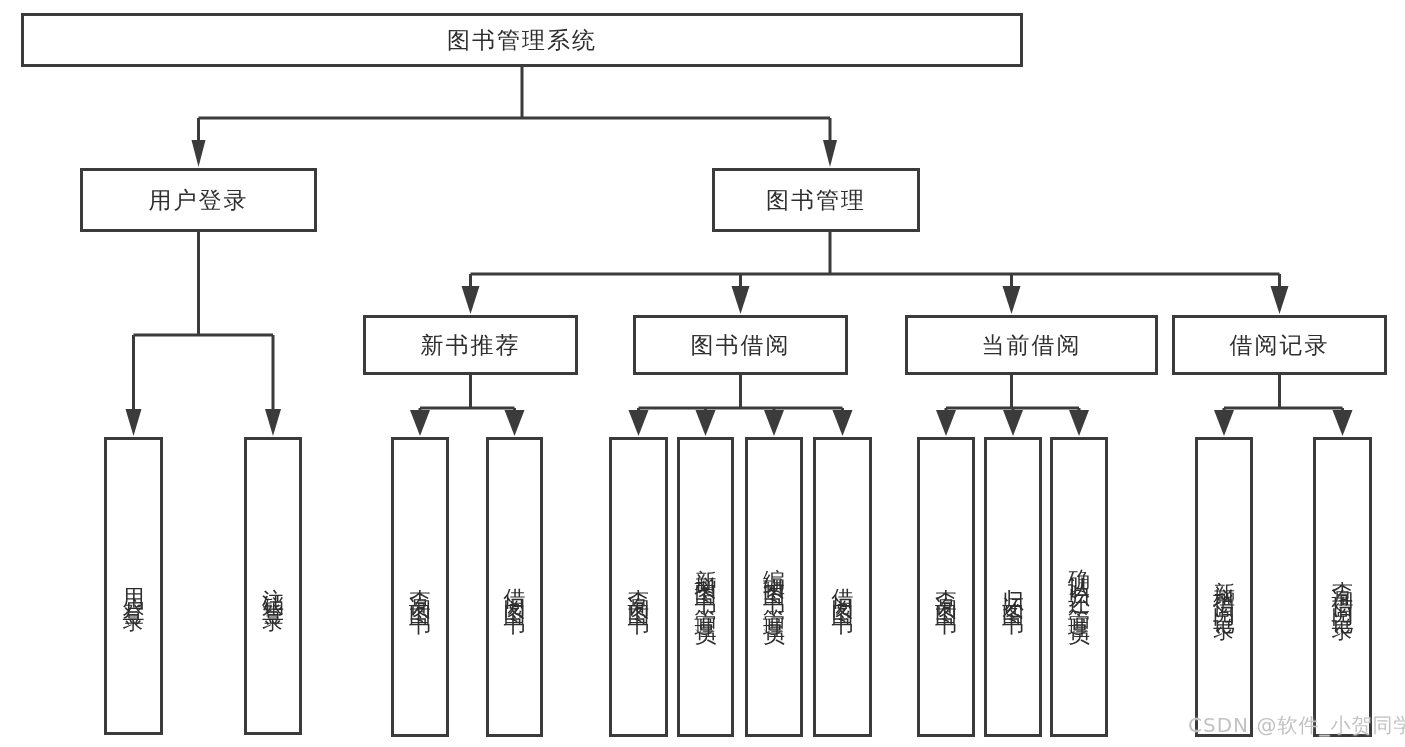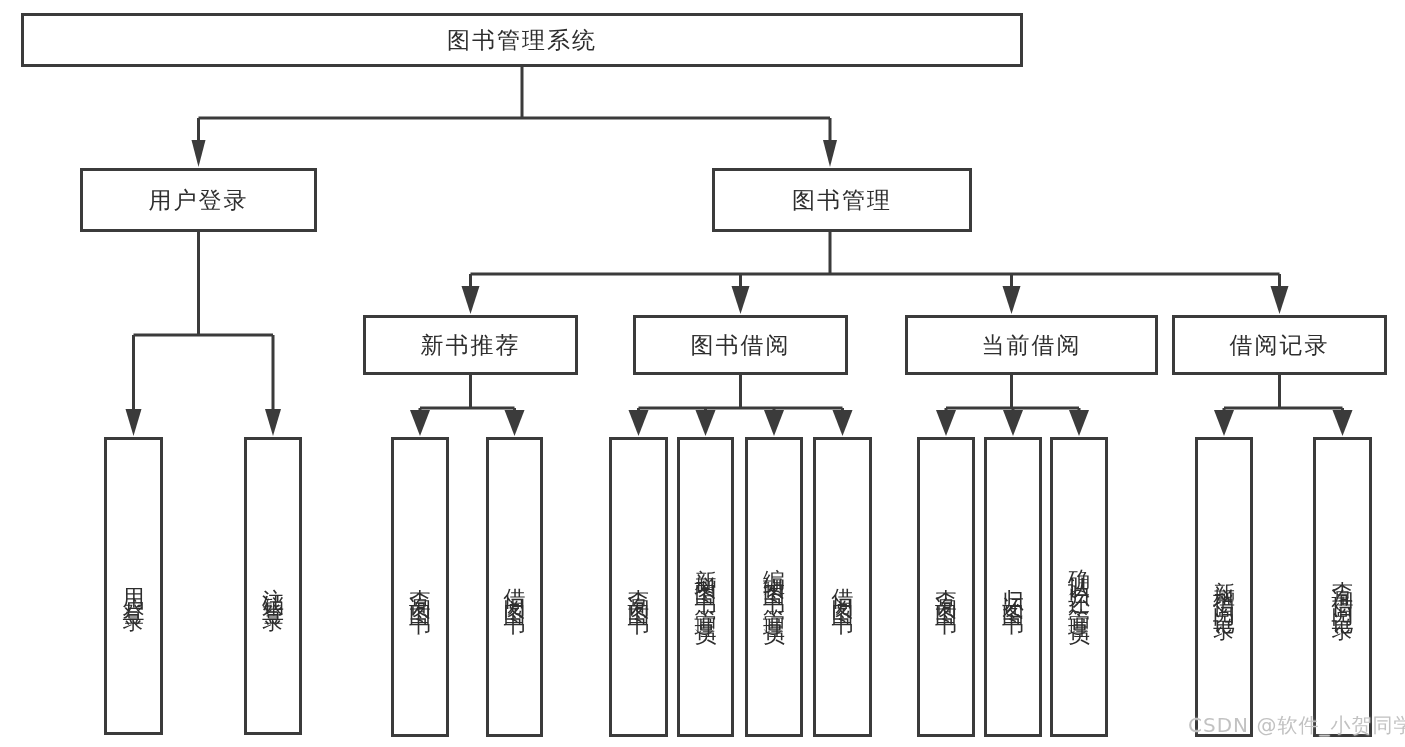--- a/index.html
+++ b/index.html
@@ -104,21 +104,21 @@
       </g>
     </svg>
 
   <div class="box h" style="left:21px;top:13px;width:1002px;height:54px">
     <span class="lbl">图书管理系统</span>
   </div>
 
   <div class="box h" style="left:80px;top:168px;width:237px;height:64px">
     <span class="lbl">用户登录</span>
   </div>
-  <div class="box h" style="left:712px;top:168px;width:260px;height:64px">
+  <div class="box h" style="left:712px;top:168px;width:208px;height:64px">
     <span class="lbl">图书管理</span>
   </div>
 
   <div class="box h" style="left:363px;top:315px;width:215px;height:60px">
     <span class="lbl">新书推荐</span>
   </div>
   <div class="box h" style="left:633px;top:315px;width:215px;height:60px">
     <span class="lbl">图书借阅</span>
   </div>
   <div class="box h" style="left:905px;top:315px;width:253px;height:60px">

